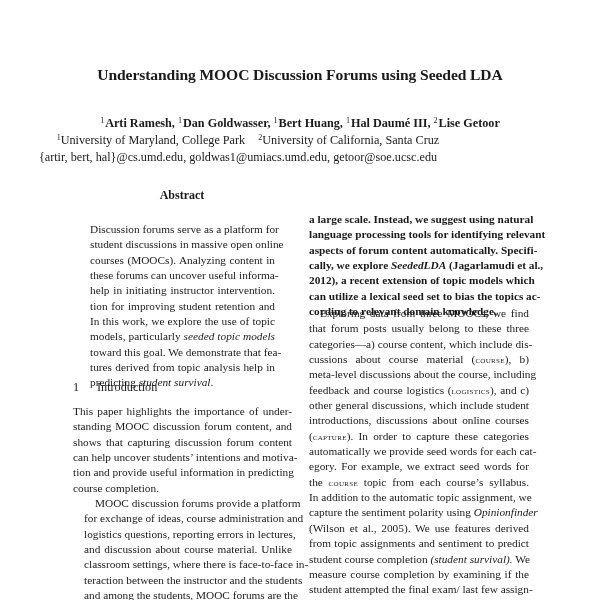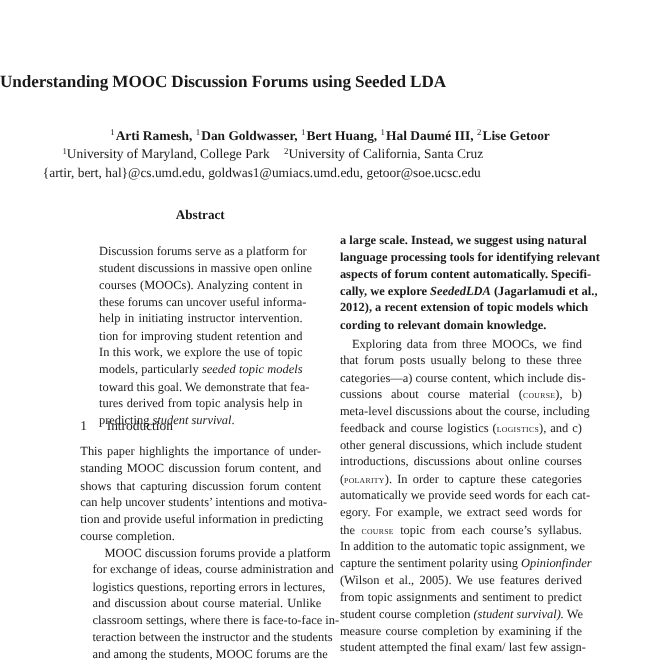--- a/index.html
+++ b/index.html
@@ -4,21 +4,21 @@
 <style>
   html, body { margin: 0; padding: 0; }
   body {
     width: 600px; height: 600px; overflow: hidden;
     background: #ffffff; color: #1a1a1a;
     font-family: "Liberation Serif", "DejaVu Serif", serif;
     position: relative;
   }
   .title {
     position: absolute; top: 66px; left: 0; width: 600px;
-    text-align: left; font-weight: bold; font-size: 15.6px;
+    text-align: center; font-weight: bold; font-size: 15.6px;
     letter-spacing: -0.1px;
   }
   .authors {
     position: absolute; top: 116px; left: 0; width: 600px;
     text-align: center; font-weight: bold; font-size: 12.2px;
   }
   .authors sup { font-size: 8px; font-weight: normal; vertical-align: 4px; margin-right: 1px; }
   .affil {
     position: absolute; top: 133px; left: 0; width: 496px;
     text-align: center; font-size: 12.2px;
@@ -113,33 +113,34 @@
 
   </p>
 </div>
 
 <div class="col right1">
   <span class="line">a large scale.  Instead, we suggest using natural</span>
   <span class="line">language processing tools for identifying relevant</span>
   <span class="line">aspects of forum content automatically.  Specifi-</span>
   <span class="line"><span>cally, we explore </span><i>SeededLDA</i><span> (Jagarlamudi et al.,</span></span>
   <span class="line">2012), a recent extension of topic models which</span>
+  <span class="line">can utilize a lexical seed set to bias the topics ac-</span>
   <span class="line last">cording to relevant domain knowledge.</span>
 </div>
 
 <div class="col right2">
   <span class="line" style="padding-left:11px">Exploring data from three MOOCs, we find</span>
   <span class="line">that forum posts usually belong to these three</span>
   <span class="line">categories—a) course content, which include dis-</span>
   <span class="line"><span>cussions about course material (</span><span class="sc">course</span><span>), b)</span></span>
   <span class="line">meta-level discussions about the course, including</span>
   <span class="line"><span>feedback and course logistics (</span><span class="sc">logistics</span><span>), and c)</span></span>
   <span class="line">other general discussions, which include student</span>
   <span class="line">introductions, discussions about online courses</span>
-  <span class="line"><span>(</span><span class="sc">polarity</span><span>).  In order to capture these categories</span></span>
+  <span class="line"><span>(</span><span class="sc">capture</span><span>).  In order to capture these categories</span></span>
   <span class="line">automatically we provide seed words for each cat-</span>
   <span class="line">egory.  For example, we extract seed words for</span>
   <span class="line"><span>the </span><span class="sc">course</span><span> topic from each course’s syllabus.</span></span>
   <span class="line">In addition to the automatic topic assignment, we</span>
   <span class="line"><span>capture the sentiment polarity using </span><i>Opinionfinder</i></span>
   <span class="line">(Wilson et al., 2005).   We use features derived</span>
   <span class="line">from topic assignments and sentiment to predict</span>
   <span class="line"><span>student course completion </span><i>(student survival).</i><span> We</span></span>
   <span class="line">measure course completion by examining if the</span>
   <span class="line">student attempted the final exam/ last few assign-</span>

